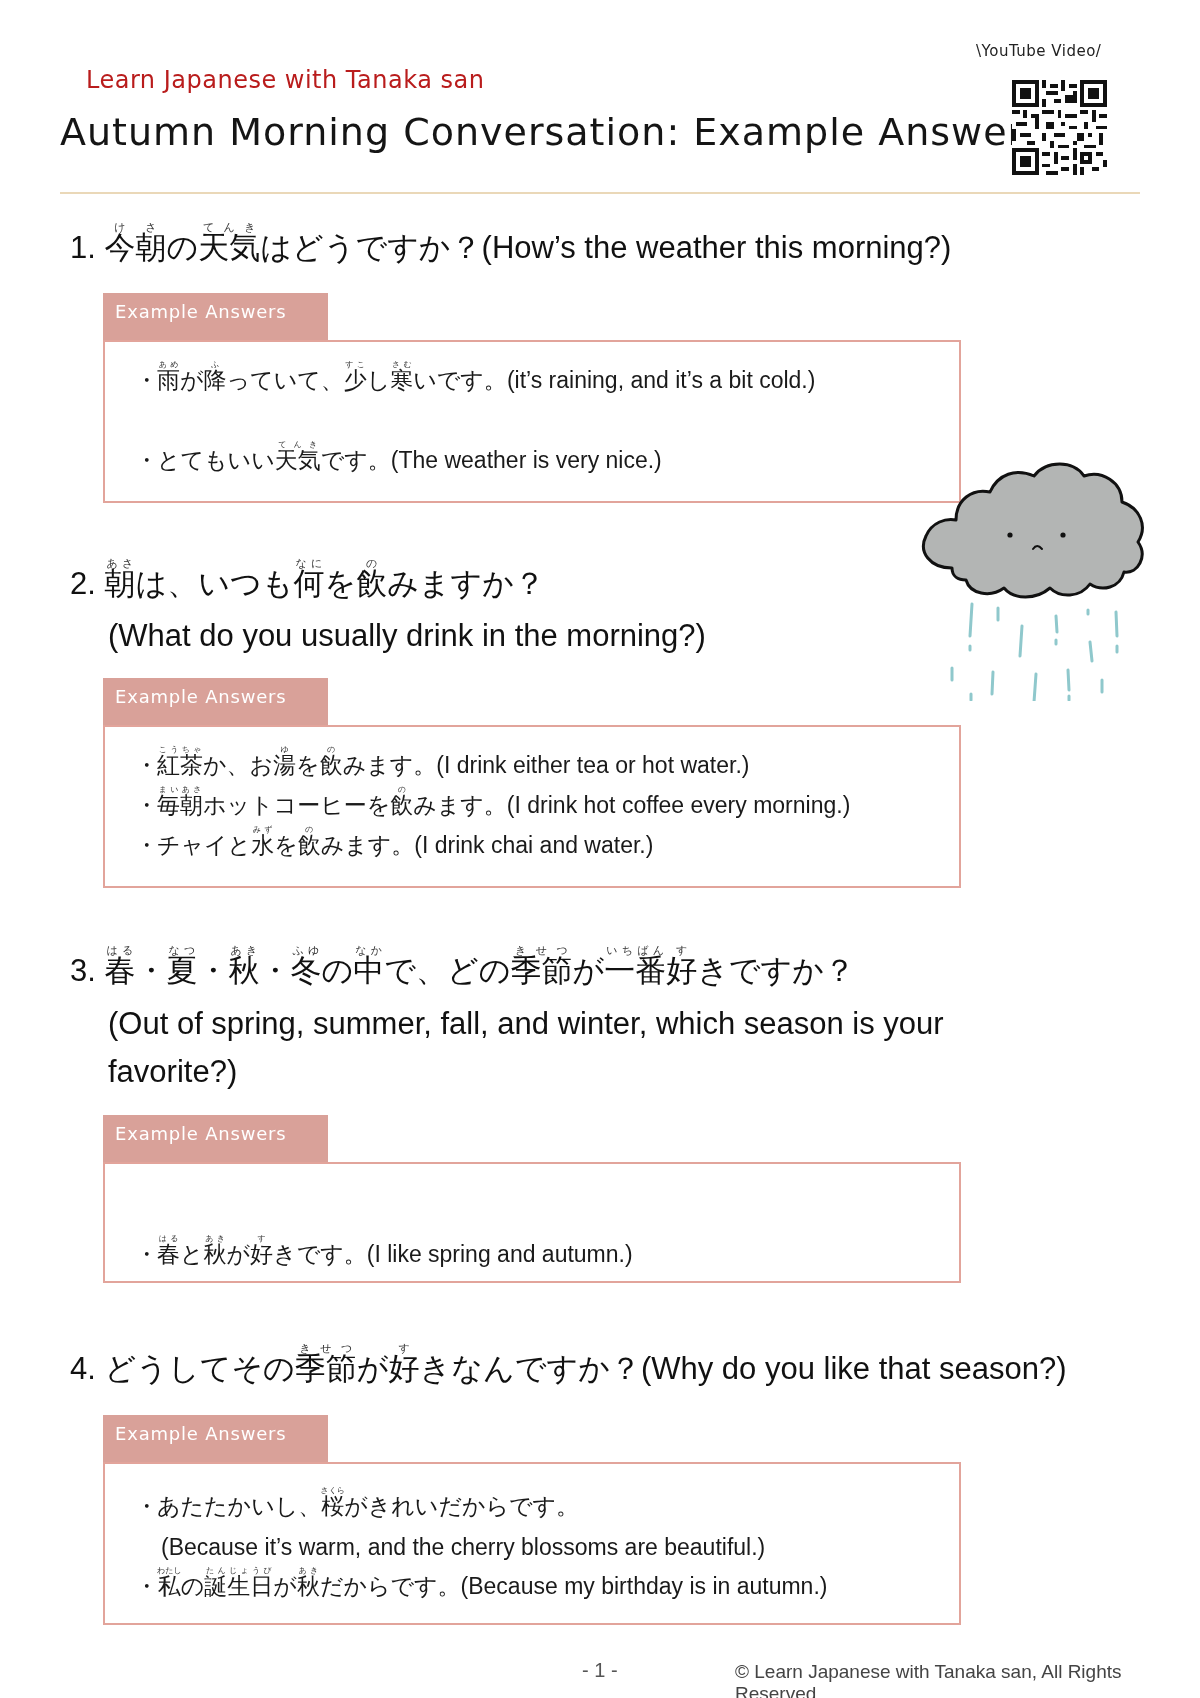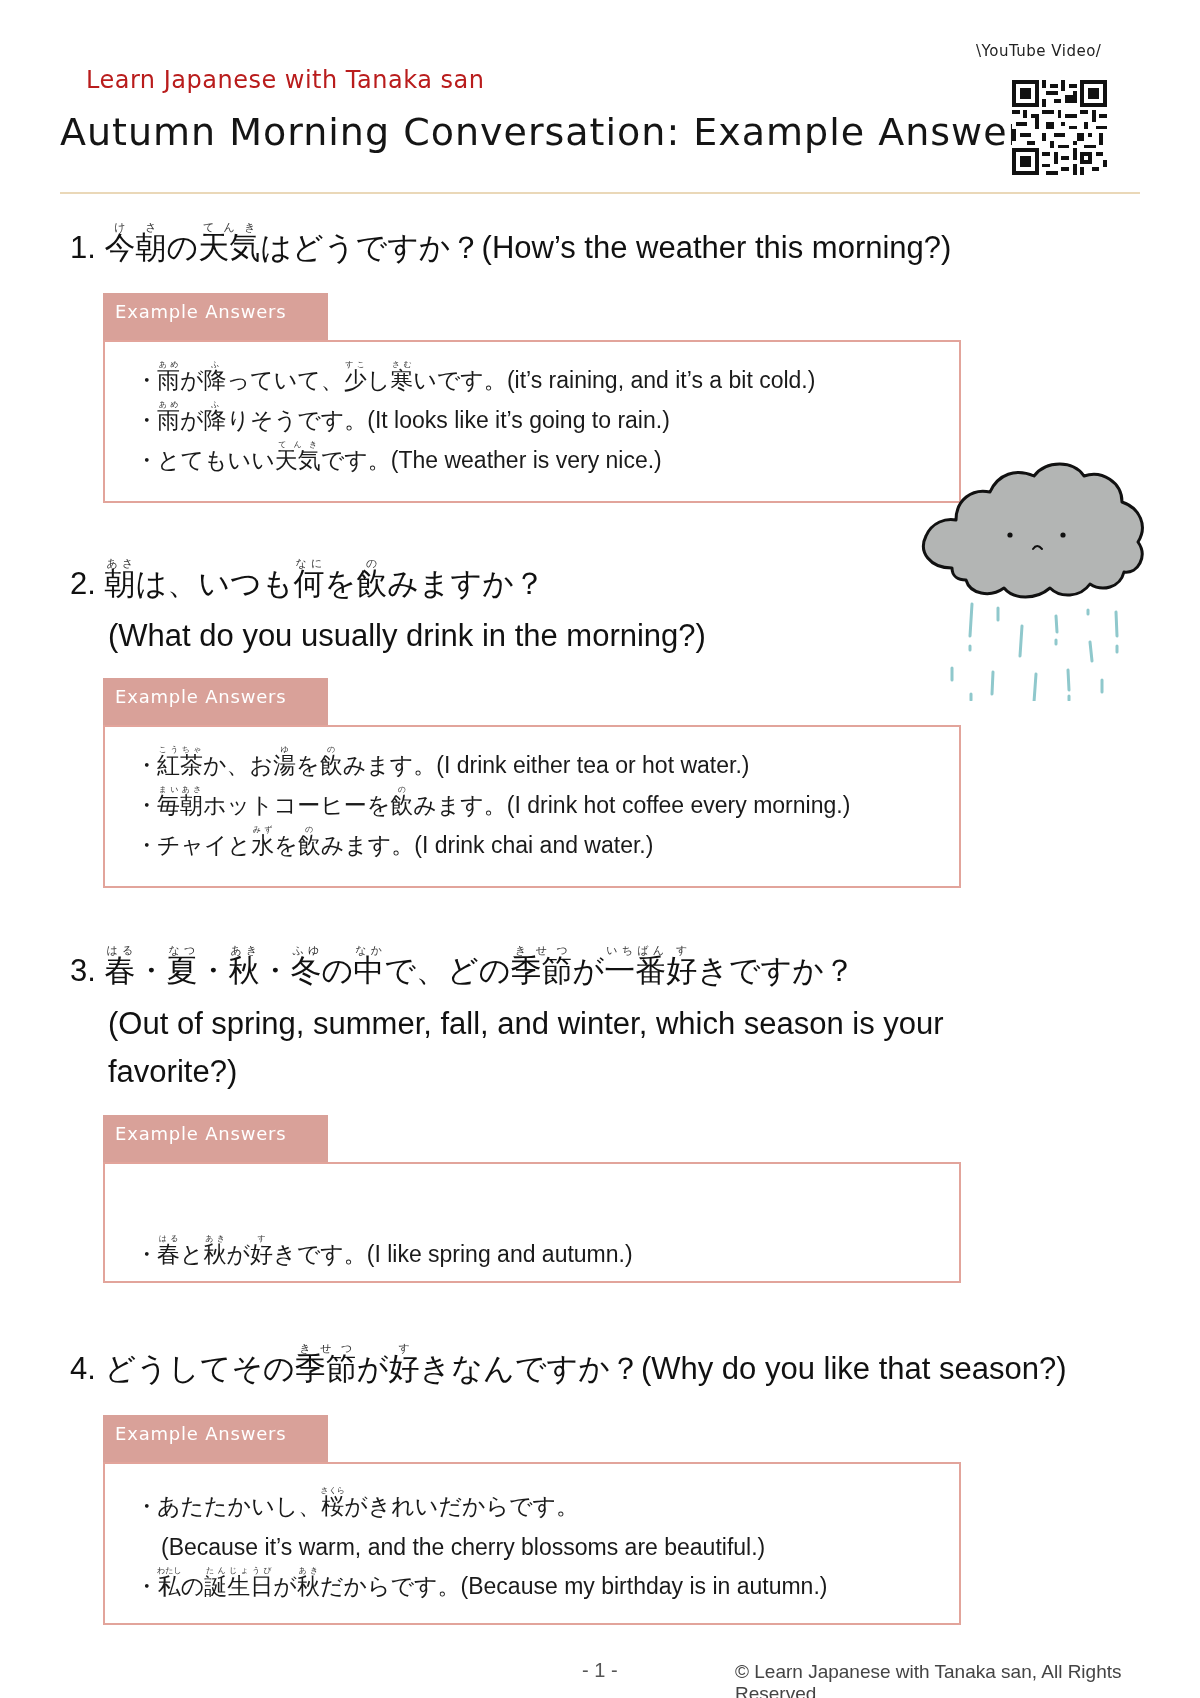--- a/index.html
+++ b/index.html
@@ -106,23 +106,20 @@
 
 <div class="q" style="top:222px;">
   <span class="num">1.</span>
   <span><ruby>今朝<rt>けさ</rt></ruby>の<ruby>天気<rt>てんき</rt></ruby>はどうですか？</span><span>(How’s the weather this morning?)</span>
 </div>
 <div class="tab hand" style="top:293px;">Example Answers</div>
 <div class="box" style="top:340px; height:163px;">
   <div class="ans" style="top:18px;">
     <span class="dot">・</span><span><ruby>雨<rt>あめ</rt></ruby>が<ruby>降<rt>ふ</rt></ruby>っていて、<ruby>少<rt>すこ</rt></ruby>し<ruby>寒<rt>さむ</rt></ruby>いです。</span><span>(it’s raining, and it’s a bit cold.)</span>
   </div>
-  <div class="ans" style="top:58px;">
-    <span class="dot">・</span><span><ruby>雨<rt>あめ</rt></ruby>が<ruby>降<rt>ふ</rt></ruby>りそうです。</span><span>(It looks like it’s going to rain.)</span>
-  </div>
   <div class="ans" style="top:98px;">
     <span class="dot">・</span><span>とてもいい<ruby>天気<rt>てんき</rt></ruby>です。</span><span>(The weather is very nice.)</span>
   </div>
 </div>
 
 <div class="q" style="top:558px;">
   <span class="num">2.</span>
   <span><ruby>朝<rt>あさ</rt></ruby>は、いつも<ruby>何<rt>なに</rt></ruby>を<ruby>飲<rt>の</rt></ruby>みますか？</span>
 </div>
 <div class="q-en" style="top:620px;">(What do you usually drink in the morning?)</div>

